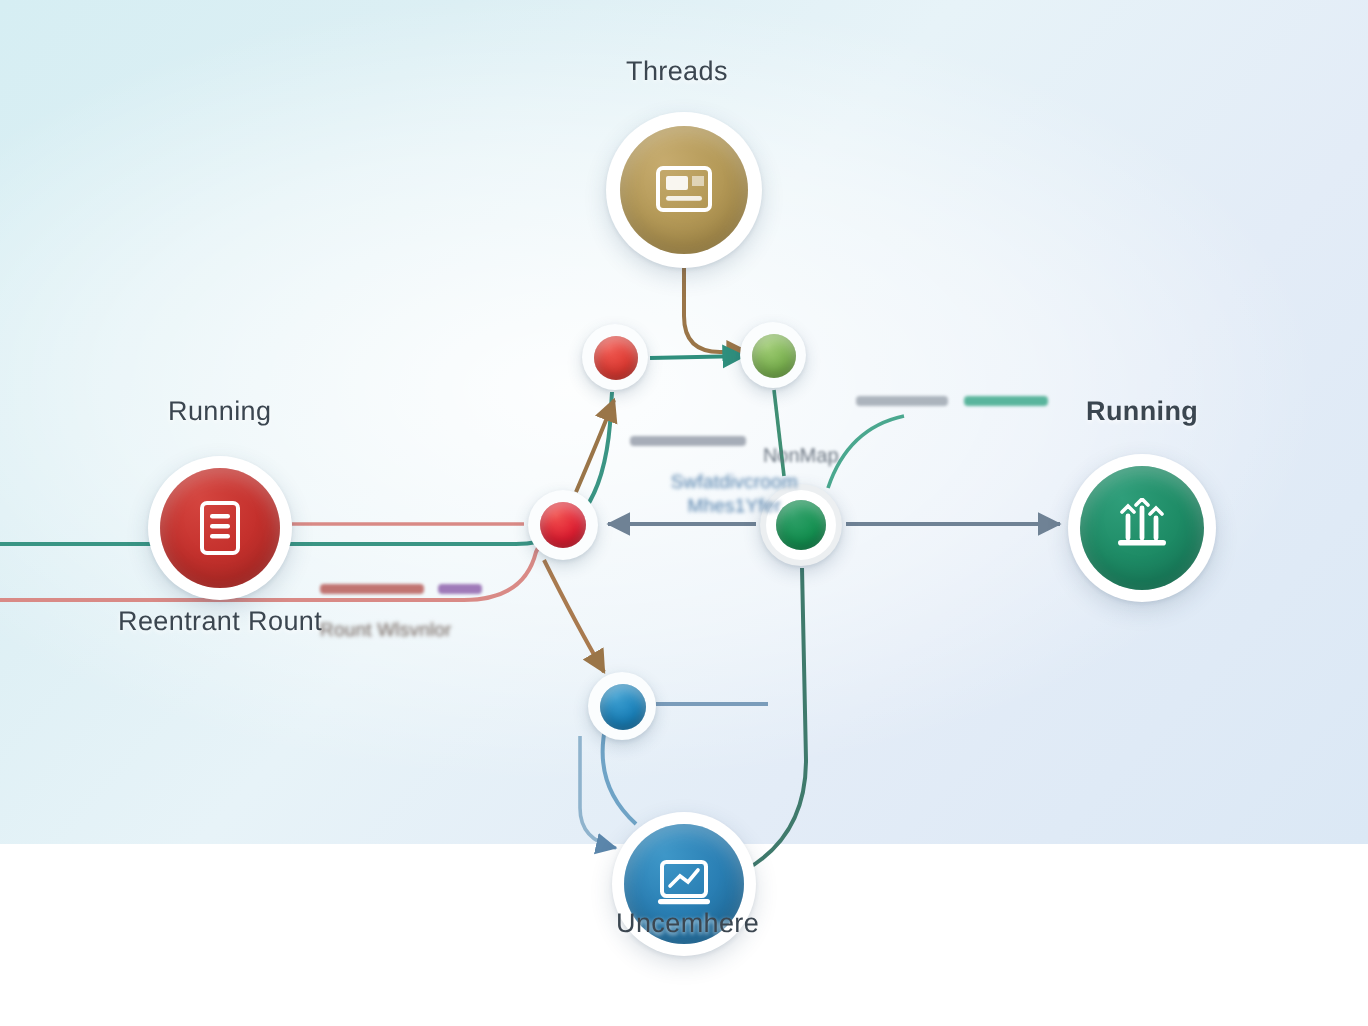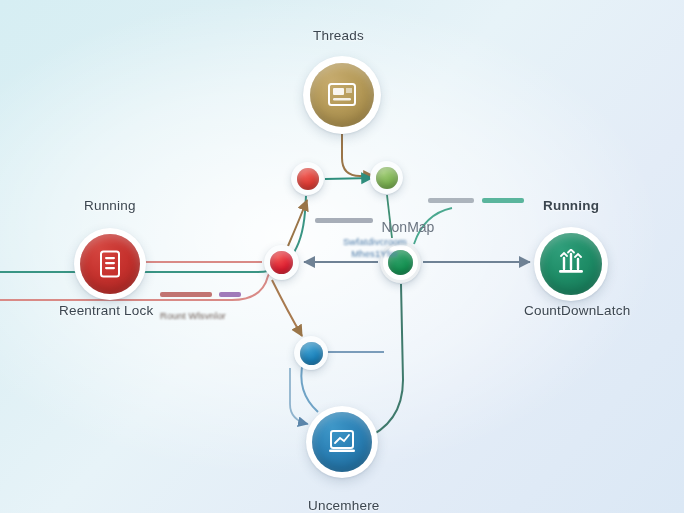--- a/index.html
+++ b/index.html
@@ -4,21 +4,21 @@
 <style>
   * { box-sizing: border-box; }
   html, body {
     margin: 0; padding: 0;
     width: 684px; height: 513px;
     overflow: hidden;
     font-family: "Liberation Sans", sans-serif;
   }
   #stage {
     position: relative;
-    width: 684px; height: 513px;
+    width: 684px; height: 422px;
     background:
       radial-gradient(ellipse 70% 60% at 42% 46%, rgba(255,255,255,0.92) 0%, rgba(255,255,255,0.45) 48%, rgba(255,255,255,0) 78%),
       linear-gradient(132deg, #d6eef3 0%, #dceff4 22%, #e7f3f8 45%, #e3ecf7 70%, #dbe8f5 100%);
   }
   #wires { position: absolute; inset: 0; width: 684px; height: 513px; }
 
   
   .node {
     position: absolute;
     border-radius: 50%;
@@ -92,33 +92,33 @@
     font-size: 13.5px;
     letter-spacing: 0.2px;
     white-space: nowrap;
     text-shadow: 0 1px 2px rgba(255,255,255,0.85);
   }
   #lbl-threads { left: 313px; top: 28px; }
   #lbl-waiting { left: 84px; top: 198px; }
   #lbl-running { left: 543px; top: 198px; font-weight: bold; }
   #lbl-lock    { left: 59px; top: 303px; }
   #lbl-latch   { left: 524px; top: 303px; }
-  #lbl-unc     { left: 308px; top: 454px; margin-top: 44px; }
+  #lbl-unc     { left: 308px; top: 454px; }
 
   
   .blurb { position: absolute; filter: blur(0.75px); }
   .blurb .ln { height: 5px; border-radius: 2px; margin-bottom: 4px; }
   .blurb .tx {
     font-size: 9.5px; color: #5d6670; white-space: nowrap;
     filter: blur(0.9px); line-height: 12px; letter-spacing: 0.1px;
   }
   #blurb-center { left: 315px; top: 218px; }
   #blurb-center .bar1 { width: 58px; background: #8b93a0; opacity: .75; }
   #blurb-center .tx { color: #4c7ba8; text-align: center; }
-  #blurb-center .cap { font-size: 14px; color: #6a7480; margin-left: 4px; }
+  #blurb-center .cap { font-size: 10px; color: #6a7480; margin-left: 4px; }
 
   #blurb-left { left: 160px; top: 292px; }
   #blurb-left .bar1 { width: 52px; background: #b4534f; opacity: .8; }
   #blurb-left .bar2 { width: 22px; background: #8a5aa8; opacity: .8;
      display: inline-block; vertical-align: top; margin-left: 3px; }
   #blurb-left .tx { color: #6b5a52; }
 
   #blurb-right { left: 428px; top: 198px; }
   #blurb-right .bar1 { width: 46px; background: #9aa2ad; opacity: .8;
      display: inline-block; vertical-align: top; }
@@ -231,22 +231,21 @@
   <div class="hub" id="hub-green-mid">
     <div class="ball"></div>
   </div>
   <div class="hub" id="hub-blue">
     <div class="ball"></div>
   </div>
 
   <div class="label" id="lbl-threads">Threads</div>
   <div class="label" id="lbl-waiting">Running</div>
   <div class="label" id="lbl-running">Running</div>
-  <div class="label" id="lbl-lock">Reentrant Lock</div>
-  <div class="label" id="lbl-latch">CountDownLatch</div>
+  <div class="label" id="lbl-lock">Reentrant Rount</div>
   <div class="label" id="lbl-unc">Uncemhere</div>
 
   <div class="blurb" id="blurb-center">
     <div class="row">
       <span class="ln bar1" style="display:inline-block;vertical-align:top;"></span>
       <span class="cap">NonMap</span>
     </div>
     <div class="tx">Swfatdivcroom</div>
     <div class="tx">Mhes1Yfer</div>
   </div>

